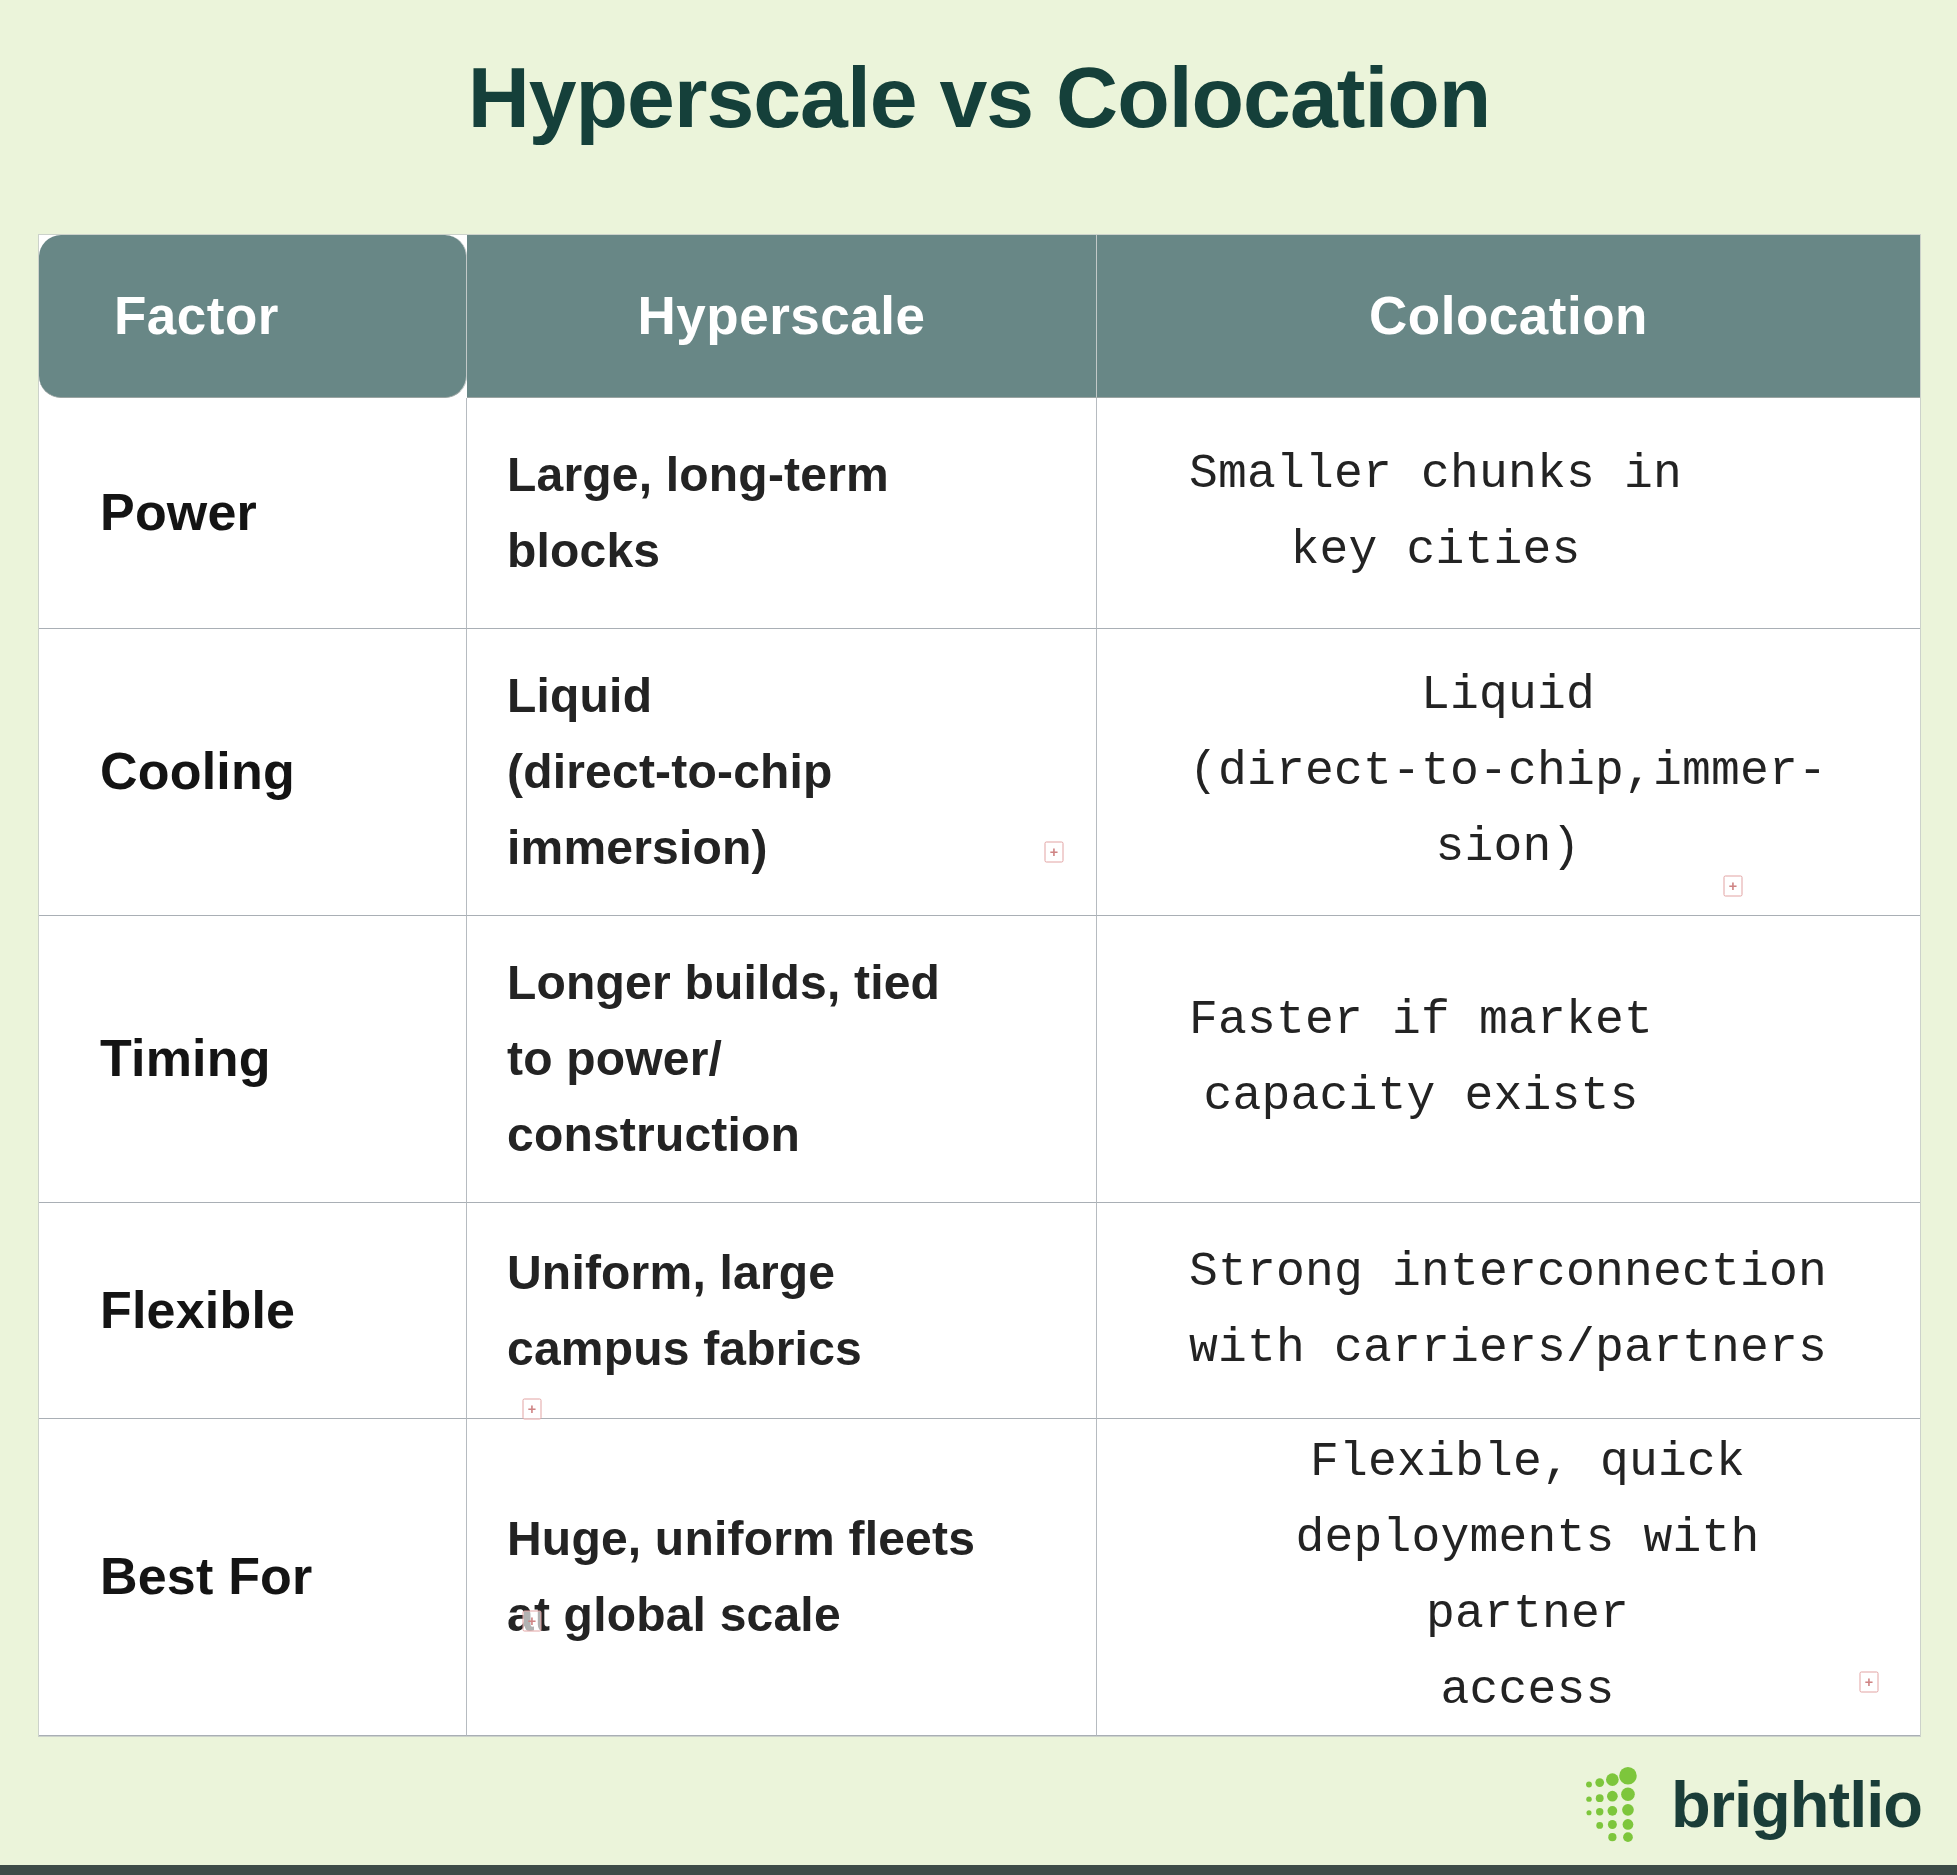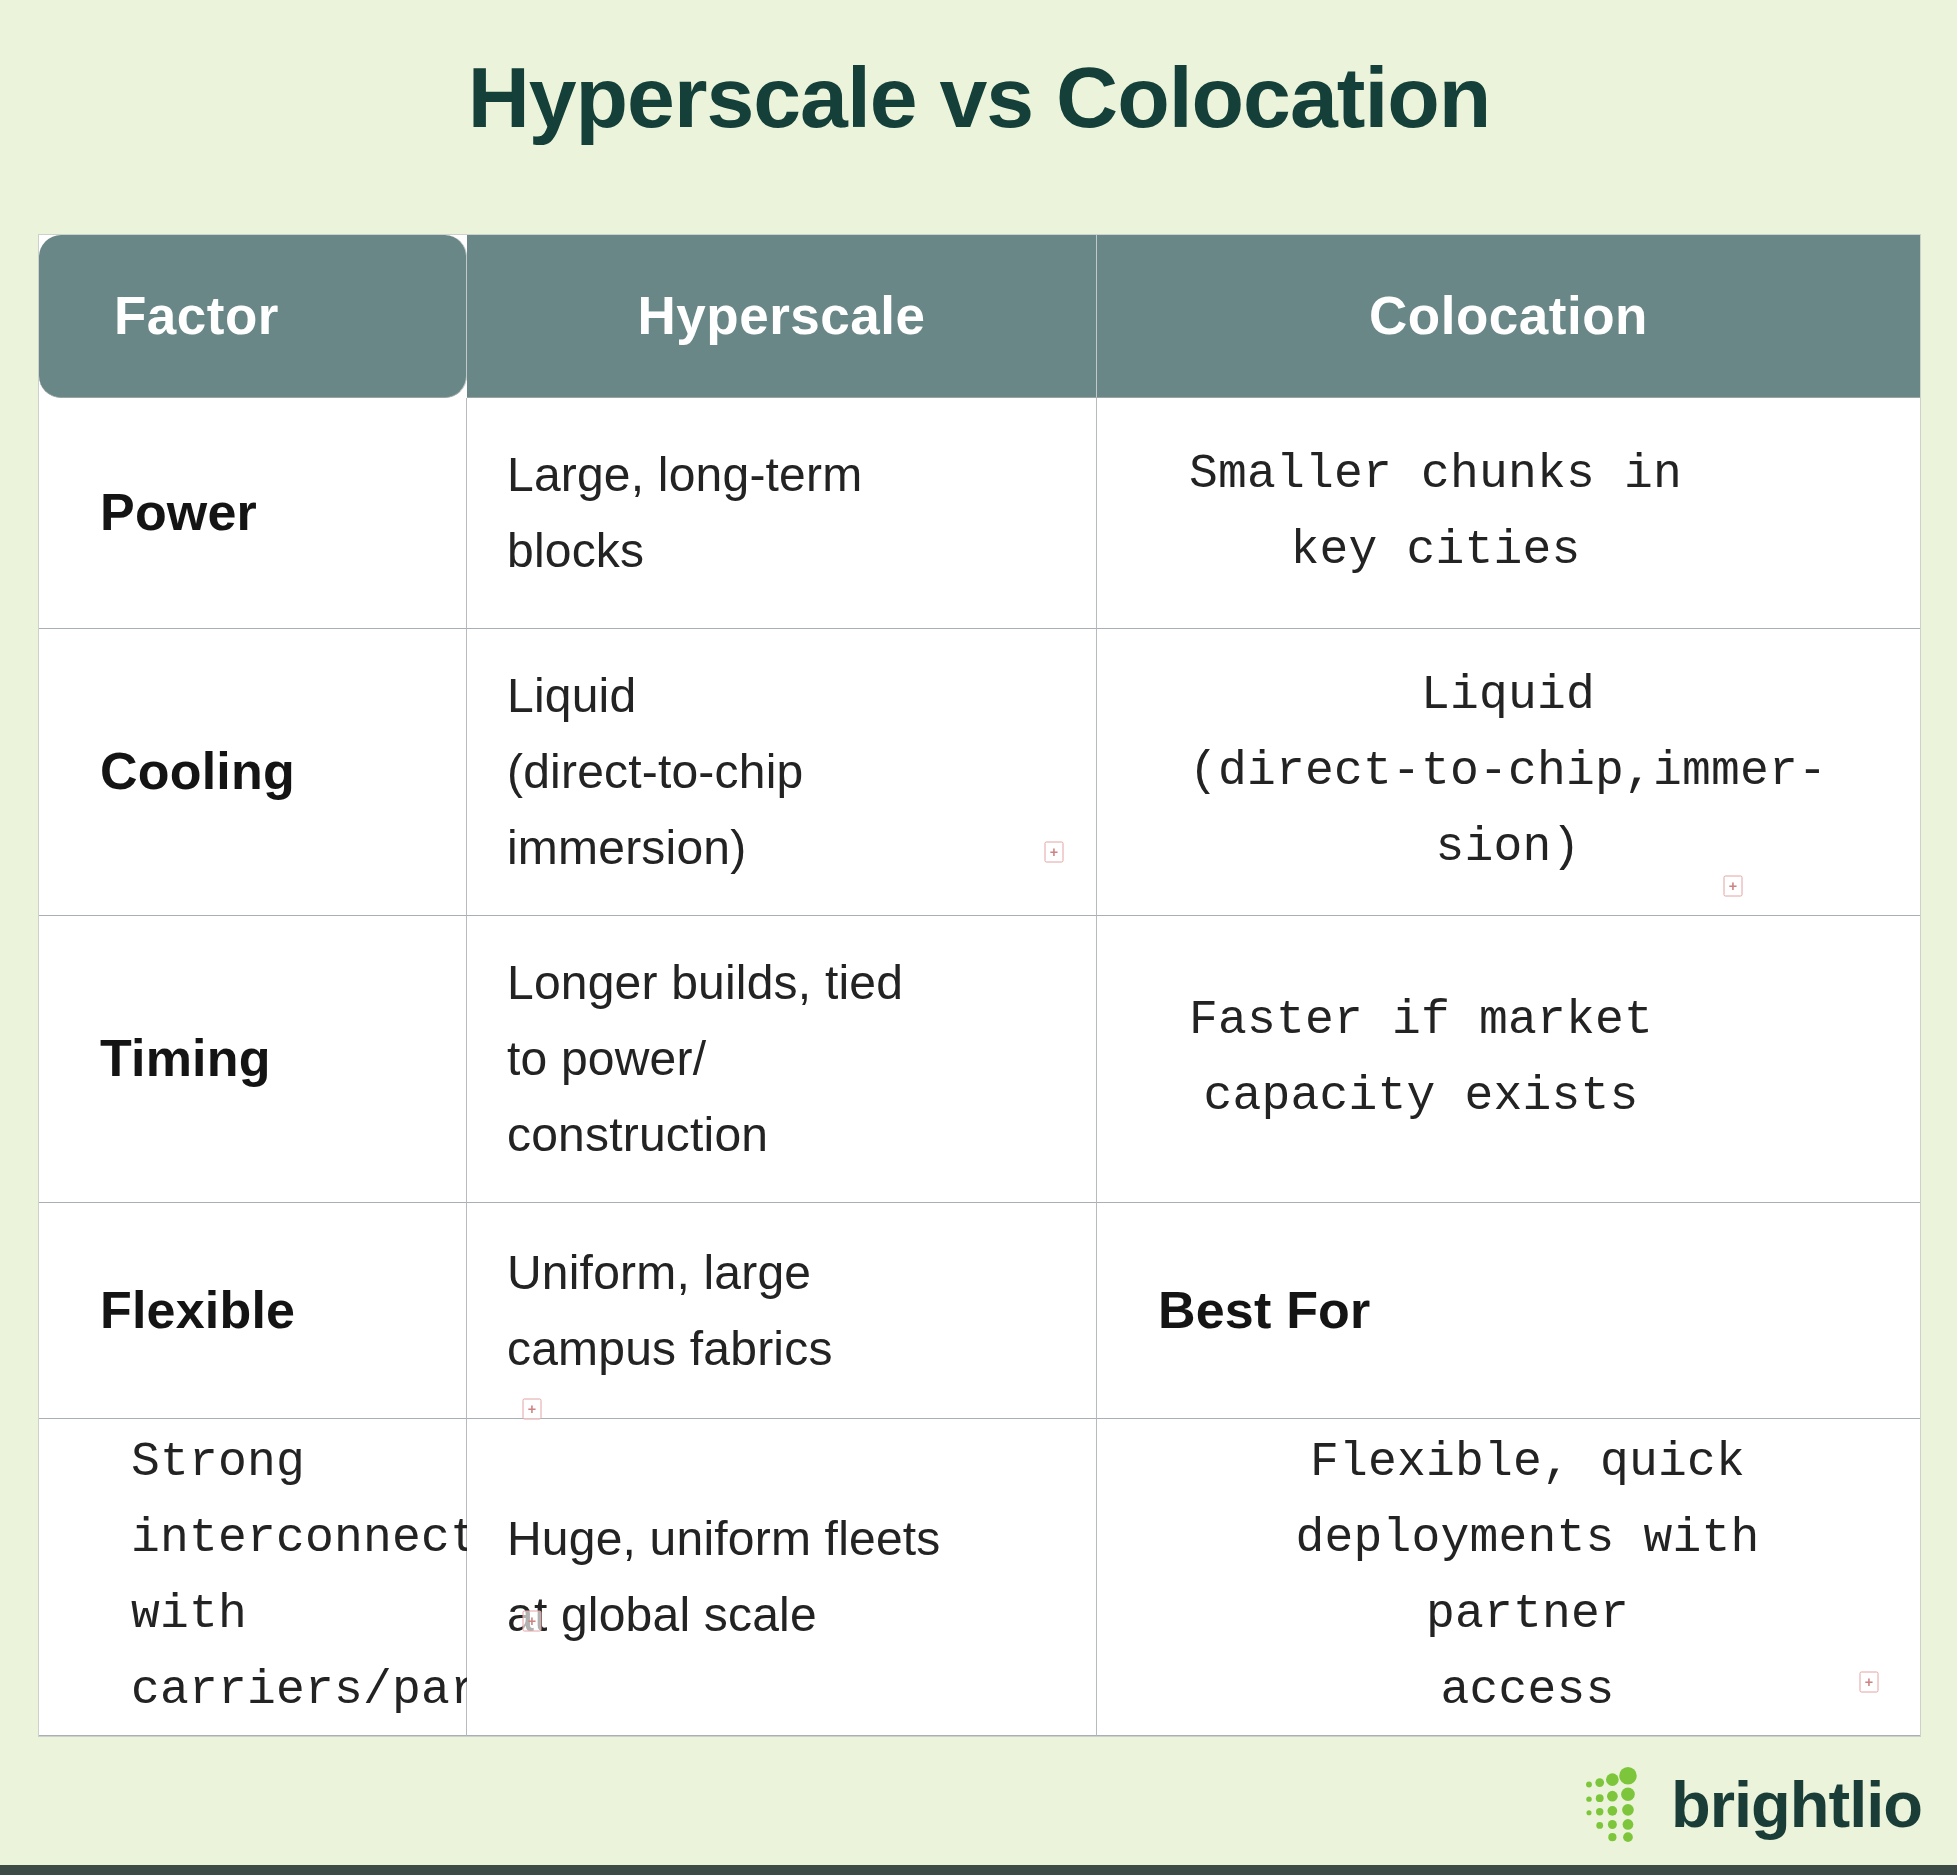--- a/index.html
+++ b/index.html
@@ -44,21 +44,21 @@
   }
   .hcell.center{justify-content:center;}
   .factor-col{padding-left:75px;border-radius:22px;}
   .cell-text{
     white-space:pre-line;
     font-size:48px;line-height:1.58;color:#232323;
     letter-spacing:0.2px;
   }
   .factor-cell{padding-left:61px;}
   .factor-cell .cell-text{font-weight:700;font-size:52px;color:#141414;line-height:1.3;}
-  .hyperscale-cell{padding-left:40px;padding-right:28px;}
+  .hyperscale-cell{padding-left:40px;padding-right:28px;font-weight:bold;}
   .colocation-cell{padding-left:92px;padding-right:54px;font-family:Liberation Mono, monospace;}
   .marker{
     position:absolute;width:19px;height:21px;
     transform:translate(-50%,-50%);
     border:1.9px solid #e2a3a3;border-radius:1.9px;
     color:#cf8484;background:rgba(255,255,255,0.65);
     display:flex;align-items:center;justify-content:center;
     font-size:14.3px;font-weight:700;line-height:1;
     box-sizing:border-box;
   }
@@ -130,26 +130,26 @@
         <span class="cell-text">Faster if market
 capacity exists</span>
       </div>
       <div class="cell factor-cell">
         <span class="cell-text">Flexible</span>
       </div>
       <div class="cell hyperscale-cell">
         <span class="cell-text">Uniform, large
 campus fabrics</span>
       </div>
-      <div class="cell factor-cell">
-        <span class="cell-text">Best For</span>
-      </div>
       <div class="cell colocation-cell">
         <span class="cell-text">Strong interconnection
 with carriers/partners</span>
+      </div>
+      <div class="cell factor-cell">
+        <span class="cell-text">Best For</span>
       </div>
       <div class="cell hyperscale-cell">
         <span class="cell-text">Huge, uniform fleets
 at global scale</span>
       </div>
       <div class="cell colocation-cell">
         <span class="cell-text">Flexible, quick
 deployments with partner
 access</span>
       </div>

